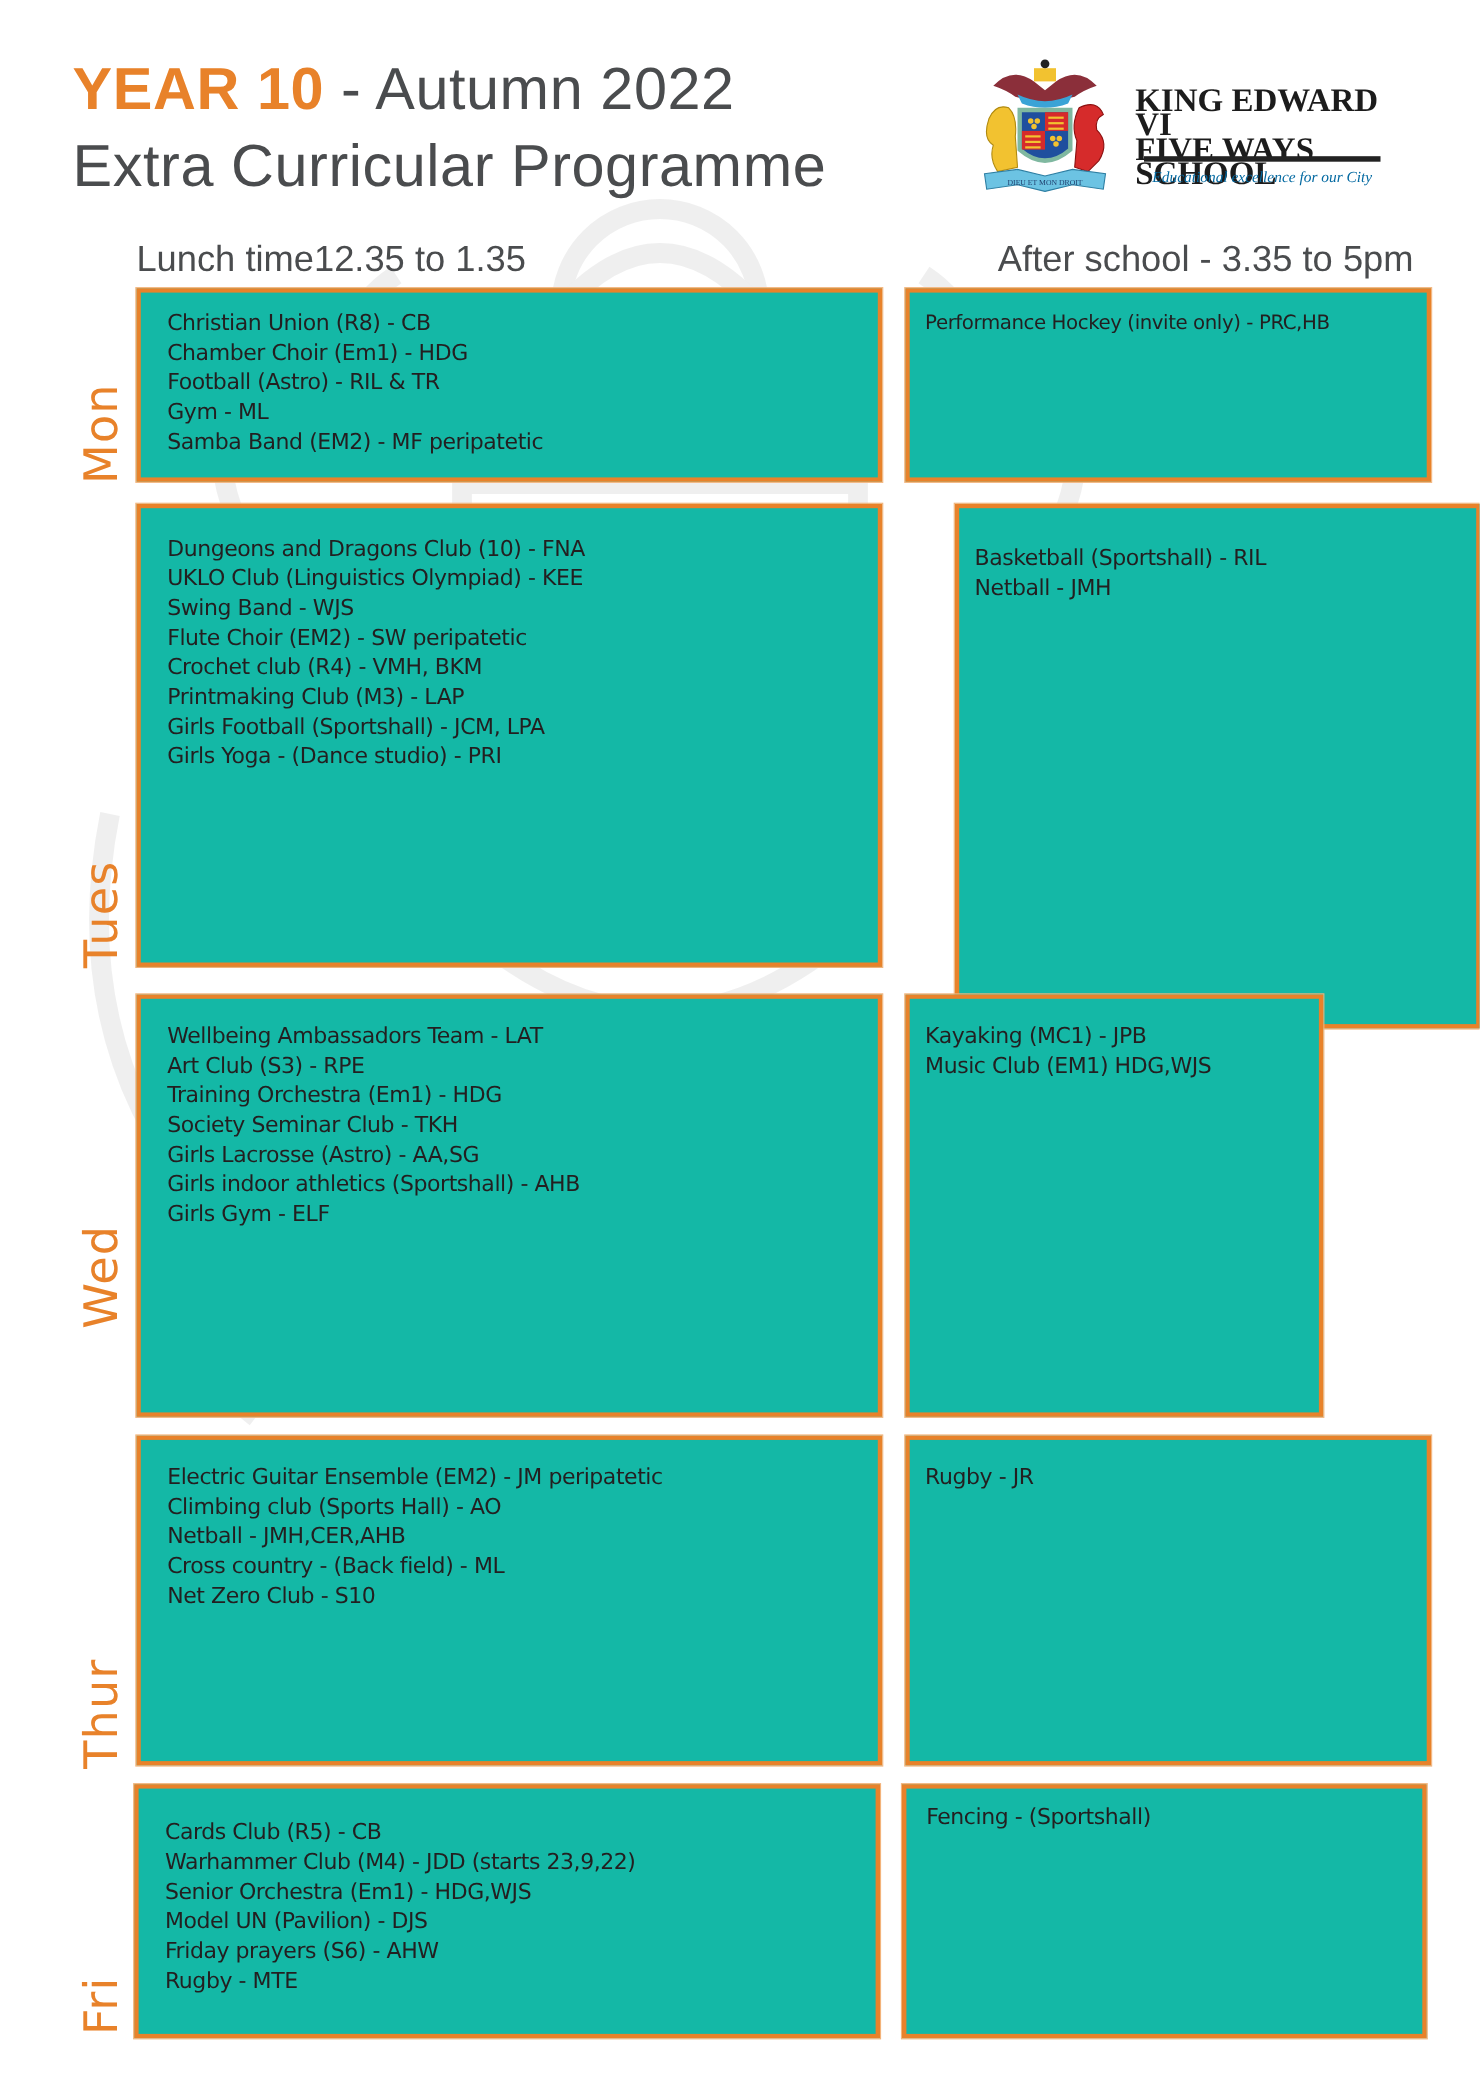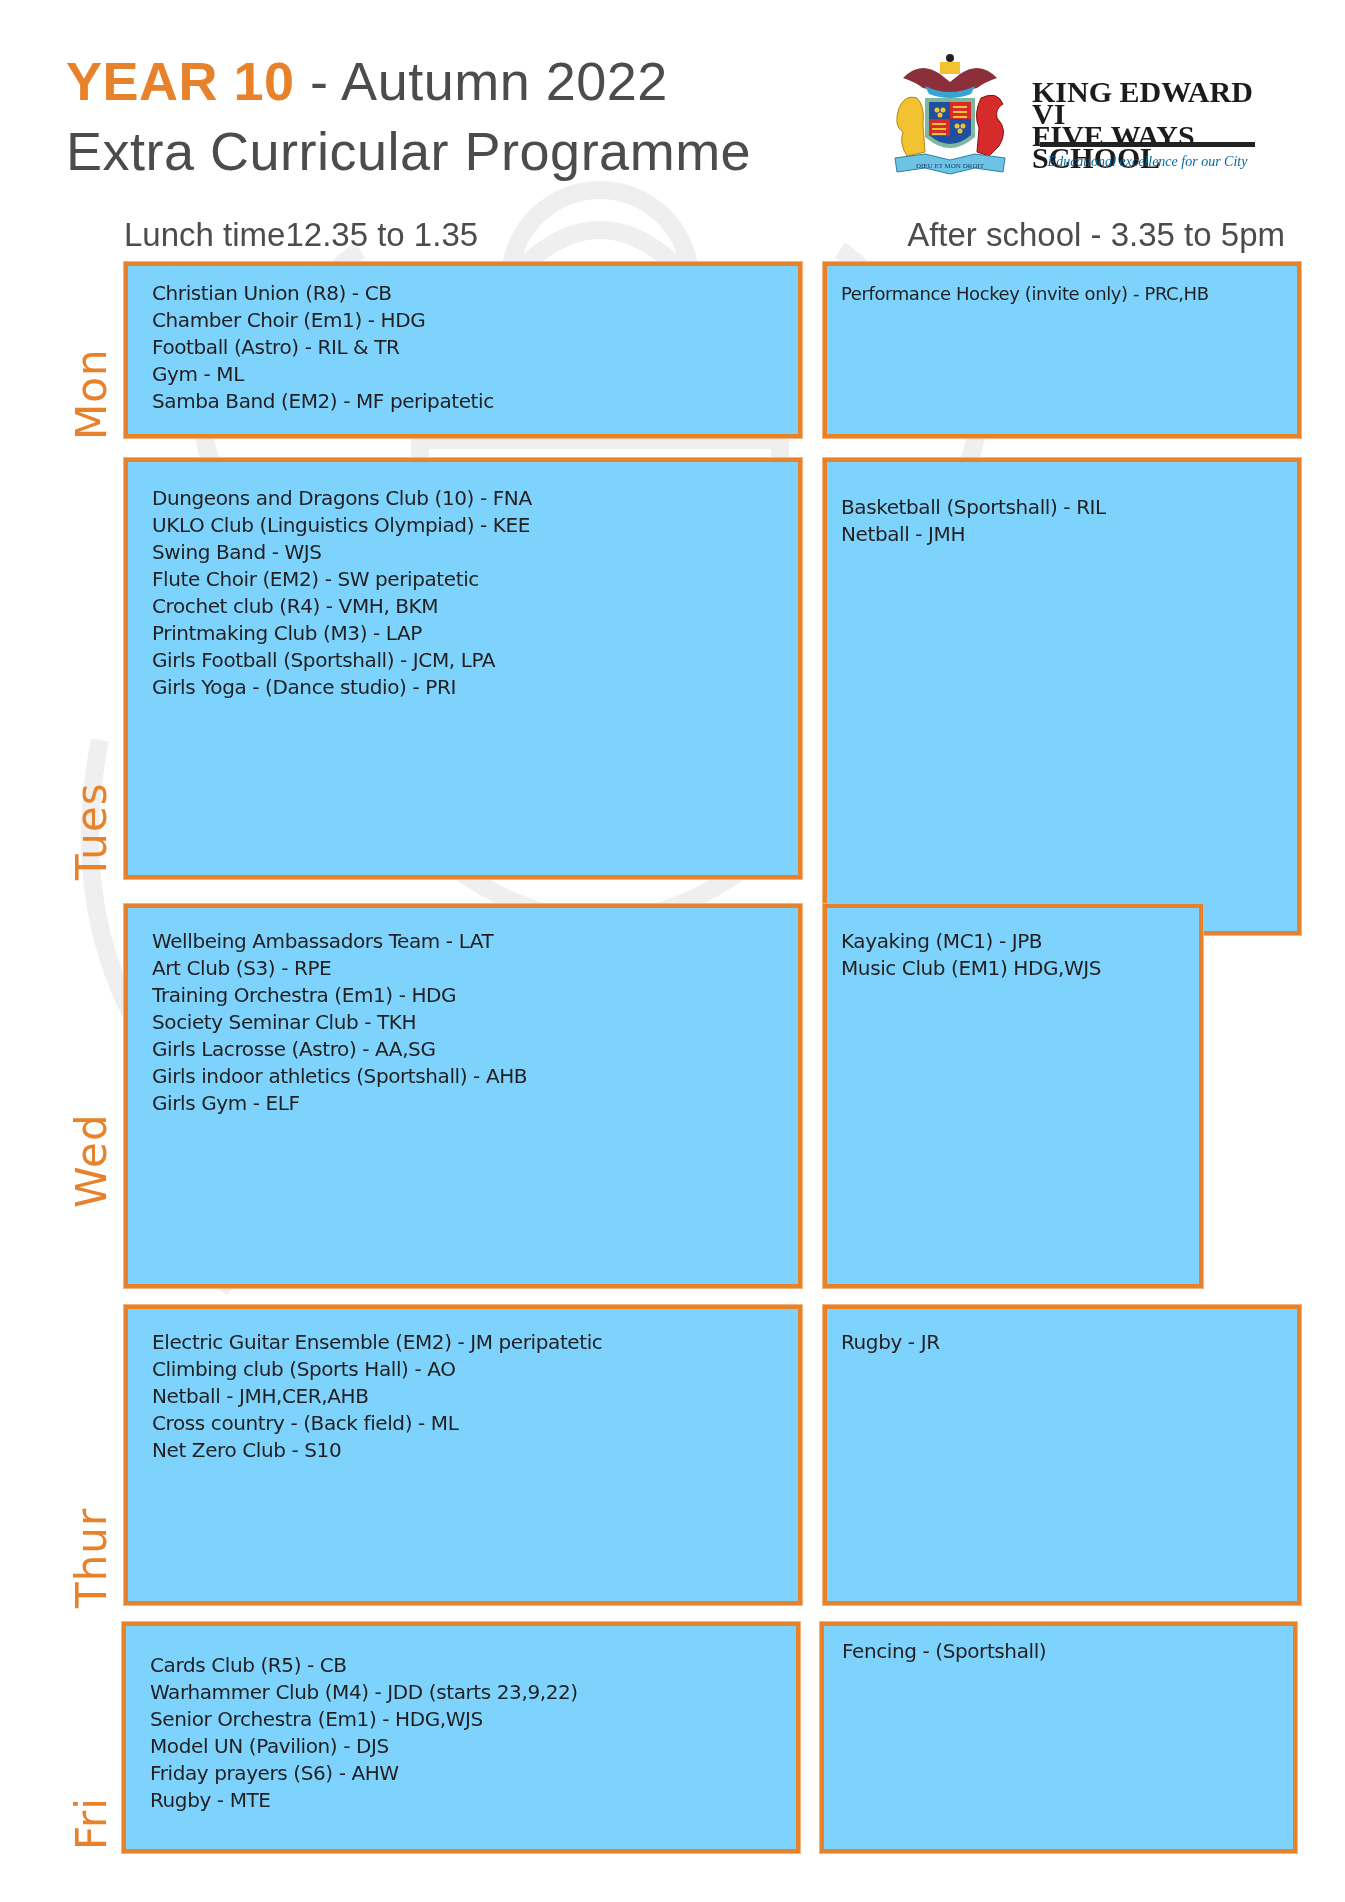--- a/index.html
+++ b/index.html
@@ -96,21 +96,21 @@
       font-size: 33px;
       color: #4a4c4e;
       white-space: nowrap;
     }
     .col-header-lunch { left: 124px; }
     .col-header-after { right: 60px; }
     .box {
       position: absolute;
       box-sizing: border-box;
       border: 4px solid #e8822a;
-      background: #7dd3fc;
+      background: #14b8a6;
       outline: 1px solid #f3b37a;
     }
     .box-list {
       list-style: none;
       margin: 0;
       padding: 0;
       position: absolute;
       left: 24px;
       font-family: "DejaVu Sans", sans-serif;
       font-size: 20px;
@@ -224,21 +224,21 @@
     <li>Dungeons and Dragons Club (10) - FNA</li>
     <li>UKLO Club (Linguistics Olympiad) - KEE</li>
     <li>Swing Band - WJS</li>
     <li>Flute Choir (EM2) - SW peripatetic</li>
     <li>Crochet club (R4) - VMH, BKM</li>
     <li>Printmaking Club (M3) - LAP</li>
     <li>Girls Football (Sportshall) - JCM, LPA</li>
     <li>Girls Yoga - (Dance studio) - PRI</li>
   </ul>
 </div>
-<div class="box box-right" style="left:823px; top:458px; width:478px; height:477px;text-decoration:underline;">
+<div class="box box-right" style="left:868px; top:458px; width:478px; height:477px;text-decoration:underline;">
   <ul class="box-list" style="top:32px;">
     <li>Basketball (Sportshall) - RIL</li>
     <li>Netball - JMH</li>
   </ul>
 </div>
 
 <div class="day-label" style="top:1208px;">Wed</div>
 <div class="box box-left" style="left:124px; top:904px; width:678px; height:384px;">
   <ul class="box-list" style="top:20px;">
     <li>Wellbeing Ambassadors Team - LAT</li>

